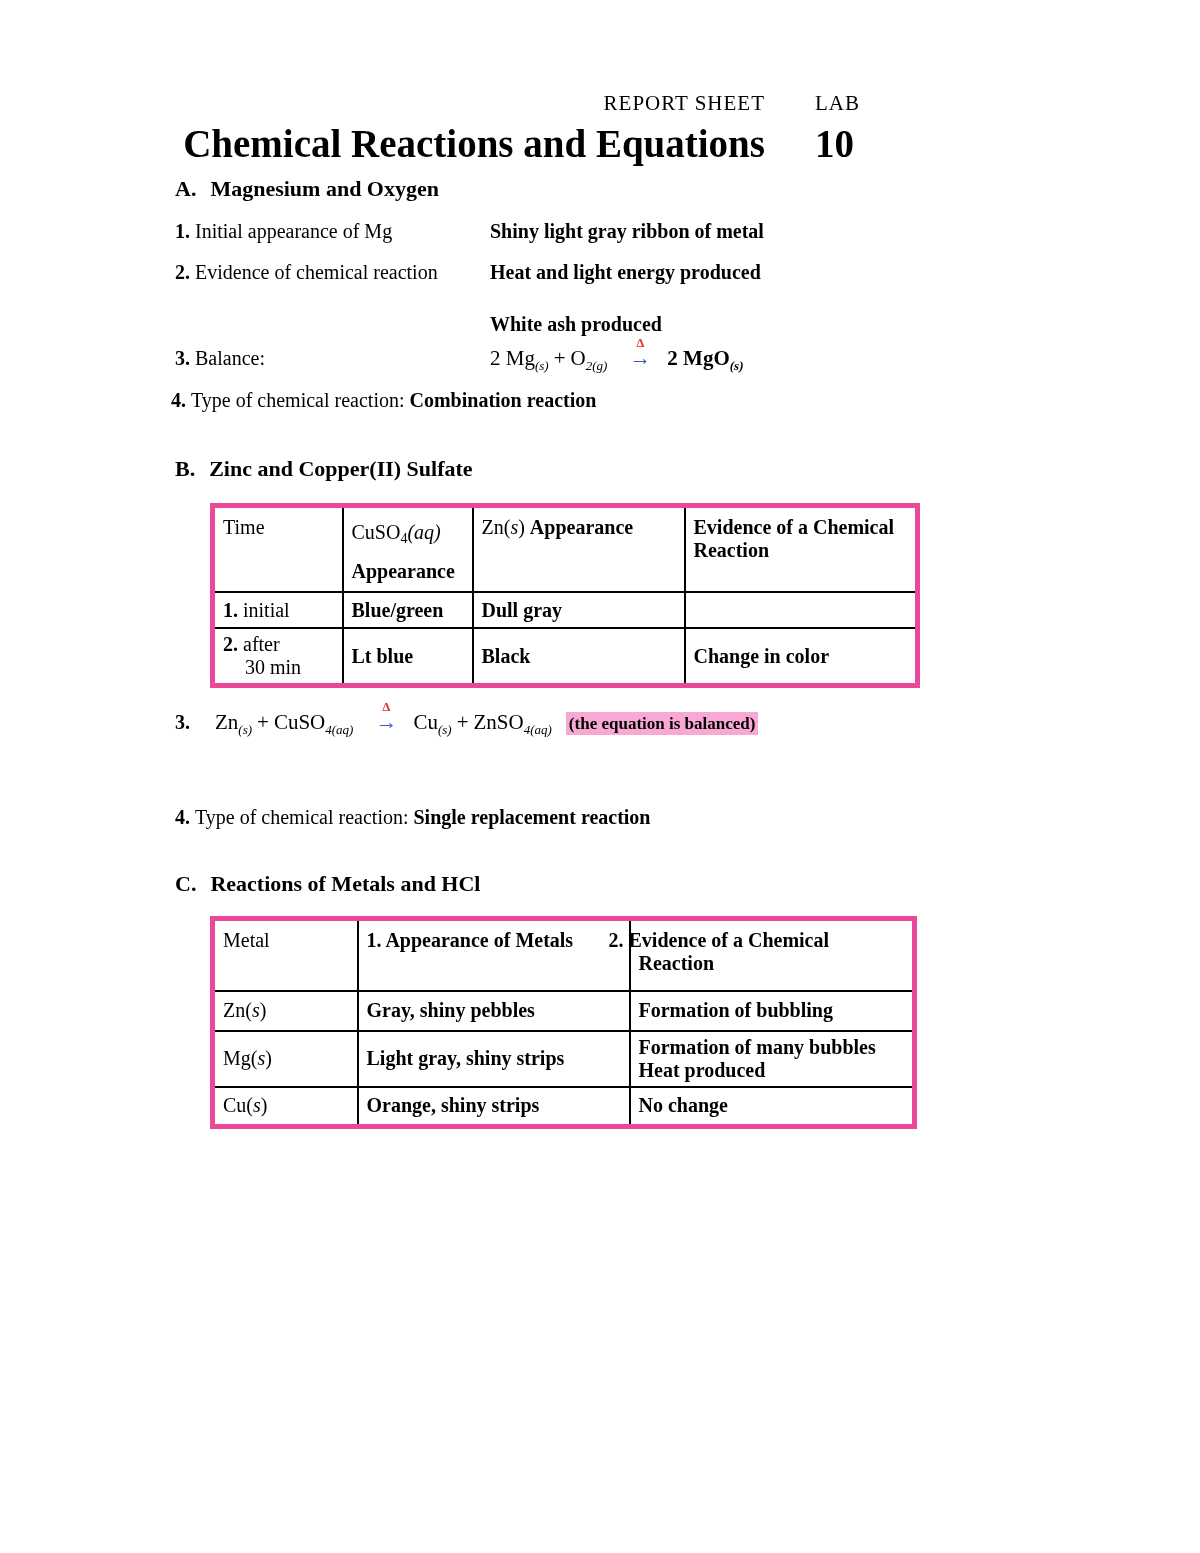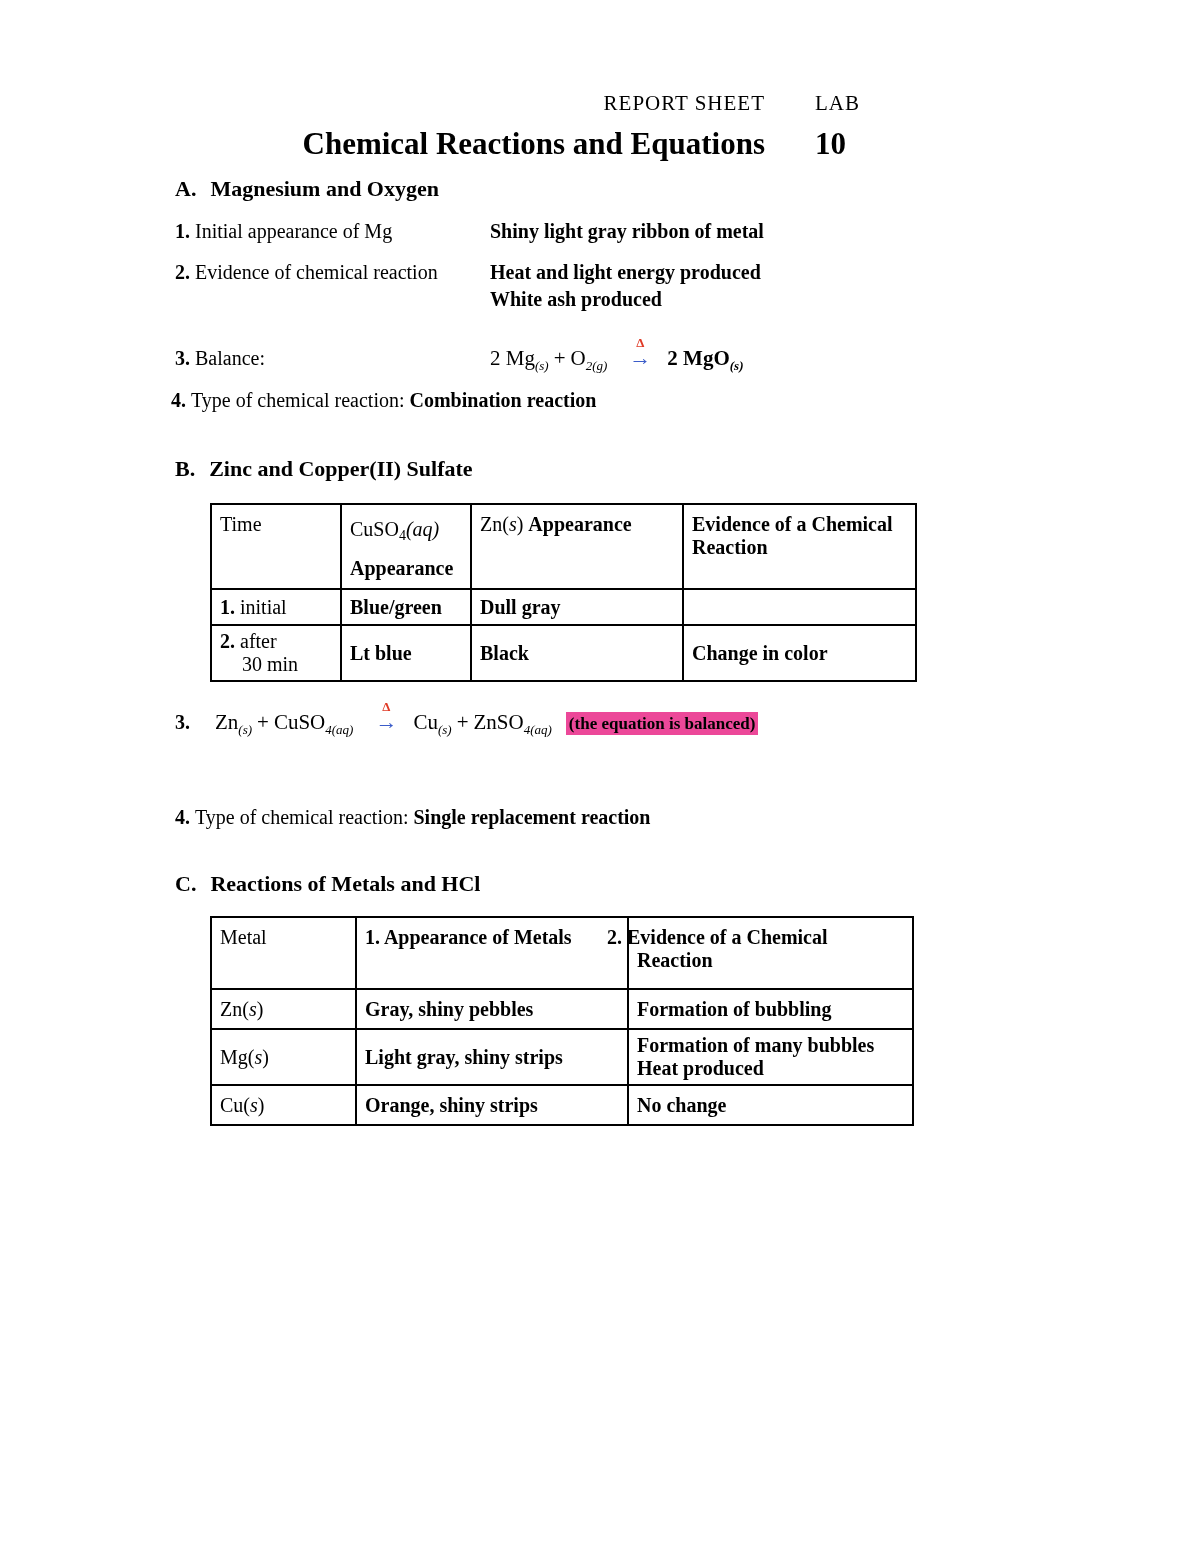--- a/index.html
+++ b/index.html
@@ -10,41 +10,41 @@
   }
   .abs{position:absolute;}
   .b{font-weight:bold;}
   .it{font-style:italic;}
   .ans{font-weight:bold;}
   
   .hdr{left:0;top:90px;width:1200px;display:flex;align-items:flex-end;}
   .hdr-left{width:765px;text-align:right;}
   .hdr-right{text-align:left;}
   .hdr-kicker{font-size:21px;letter-spacing:1px;line-height:26px;}
-  .hdr-title{font-size:31px;font-weight:bold;line-height:36px;margin-top:10px;}
+  .hdr-title{font-size:39px;font-weight:bold;line-height:36px;margin-top:10px;}
   .hdr-rule{width:3px;background:#000;margin:0 22px 0 25px;}
   
   .sec-heading{left:175px;font-size:22px;font-weight:bold;}
   .sec-letter{margin-right:14px;}
   
   .qline{left:175px;}
   .qlabel{display:inline-block;width:315px;}
   .qnum{font-weight:bold;margin-right:5px;}
   .qnum-wide{display:inline-block;width:40px;font-weight:bold;}
   
   .equation{font-size:21px;white-space:nowrap;}
   .sub{font-size:13px;font-style:italic;vertical-align:-5px;}
   .sub2{font-size:14px;vertical-align:-4px;}
   .plus{margin:0 5px;}
   .rxn-arrow{display:inline-block;text-align:center;margin:0 16px 0 22px;}
   .rxn-arrow .delta{display:block;font-size:13px;line-height:13px;font-weight:bold;color:#e03a26;}
   .rxn-arrow .arr{display:block;font-size:22px;line-height:17px;color:#3b5cc9;font-weight:bold;}
-  .hl{background:#ec4899;font-weight:bold;font-size:17px;padding:2px 3px;margin-left:14px;white-space:nowrap;}
+  .hl{background:#f9a8d4;font-weight:bold;font-size:17px;padding:2px 3px;margin-left:14px;white-space:nowrap;}
   
-  table.tbl{border-collapse:collapse;border:2px solid #ec4899;table-layout:fixed;}
+  table.tbl{border-collapse:collapse;border:5px solid #ec4899;table-layout:fixed;}
   table.tbl td{border:2px solid #000;padding:4px 8px;font-size:20px;vertical-align:middle;}
   table.tbl tr.head td{vertical-align:top;padding-top:8px;}
   .cell-line{display:block;}
   .cell-line.indent{padding-left:22px;}
   .hang{padding-left:38px;text-indent:-30px;}
   .hdr2line{line-height:32px;}
 </style>
 </head>
 <body>
 
@@ -67,21 +67,21 @@
   </div>
 
   <div class="abs qline" style="top:220px">
     <span class="qlabel"><span class="qnum">1.</span><span>Initial appearance of Mg</span></span><span class="ans">Shiny light gray ribbon of metal</span>
   </div>
 
   <div class="abs qline" style="top:261px">
     <span class="qlabel"><span class="qnum">2.</span><span>Evidence of chemical reaction</span></span><span class="ans">Heat and light energy produced</span>
   </div>
 
-  <div class="abs ans" style="left:490px;top:288px">White ash produced</div>
+  <div class="abs ans" style="left:490px;top:313px">White ash produced</div>
 
   <div class="abs qline" style="top:336px">
     <span class="qlabel"><span class="qnum">3.</span><span>Balance:</span></span><span class="equation"><span>2 Mg</span><span class="sub">(s)</span><span class="plus">+</span><span>O</span><span class="sub">2(g)</span><span class="rxn-arrow"><span class="delta">Δ</span><span class="arr">→</span></span><span class="b">2 MgO</span><span class="sub b">(s)</span></span>
   </div>
 
   <div class="abs" style="left:171px;top:389px">
     <span class="qnum">4.</span><span>Type of chemical reaction:</span> <span class="ans">Combination reaction</span>
   </div>
 
   <div class="abs sec-heading" style="top:456px">

